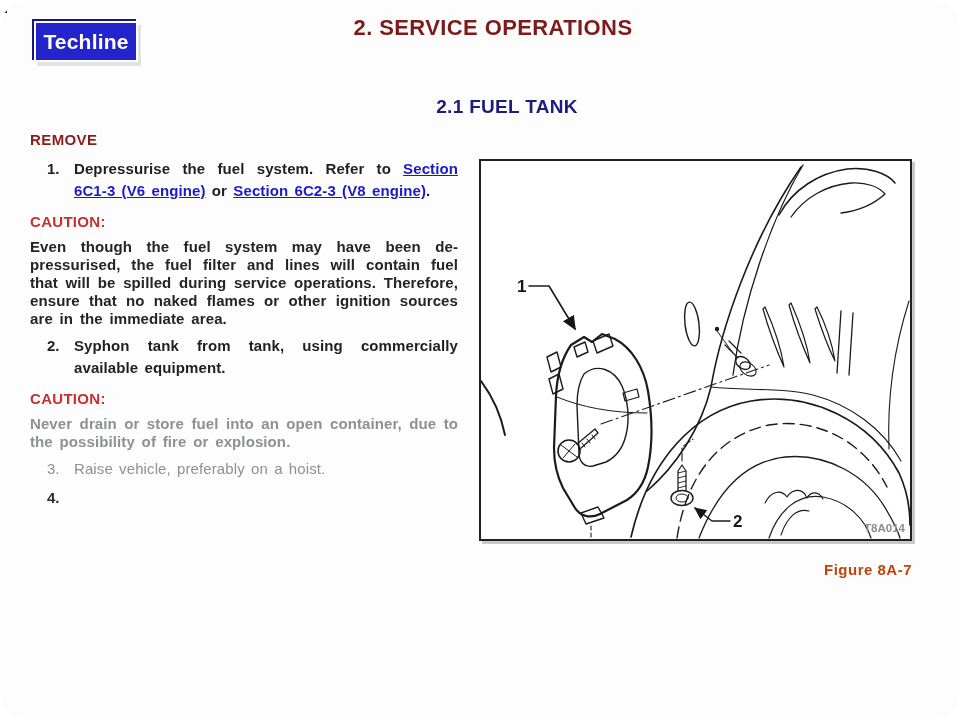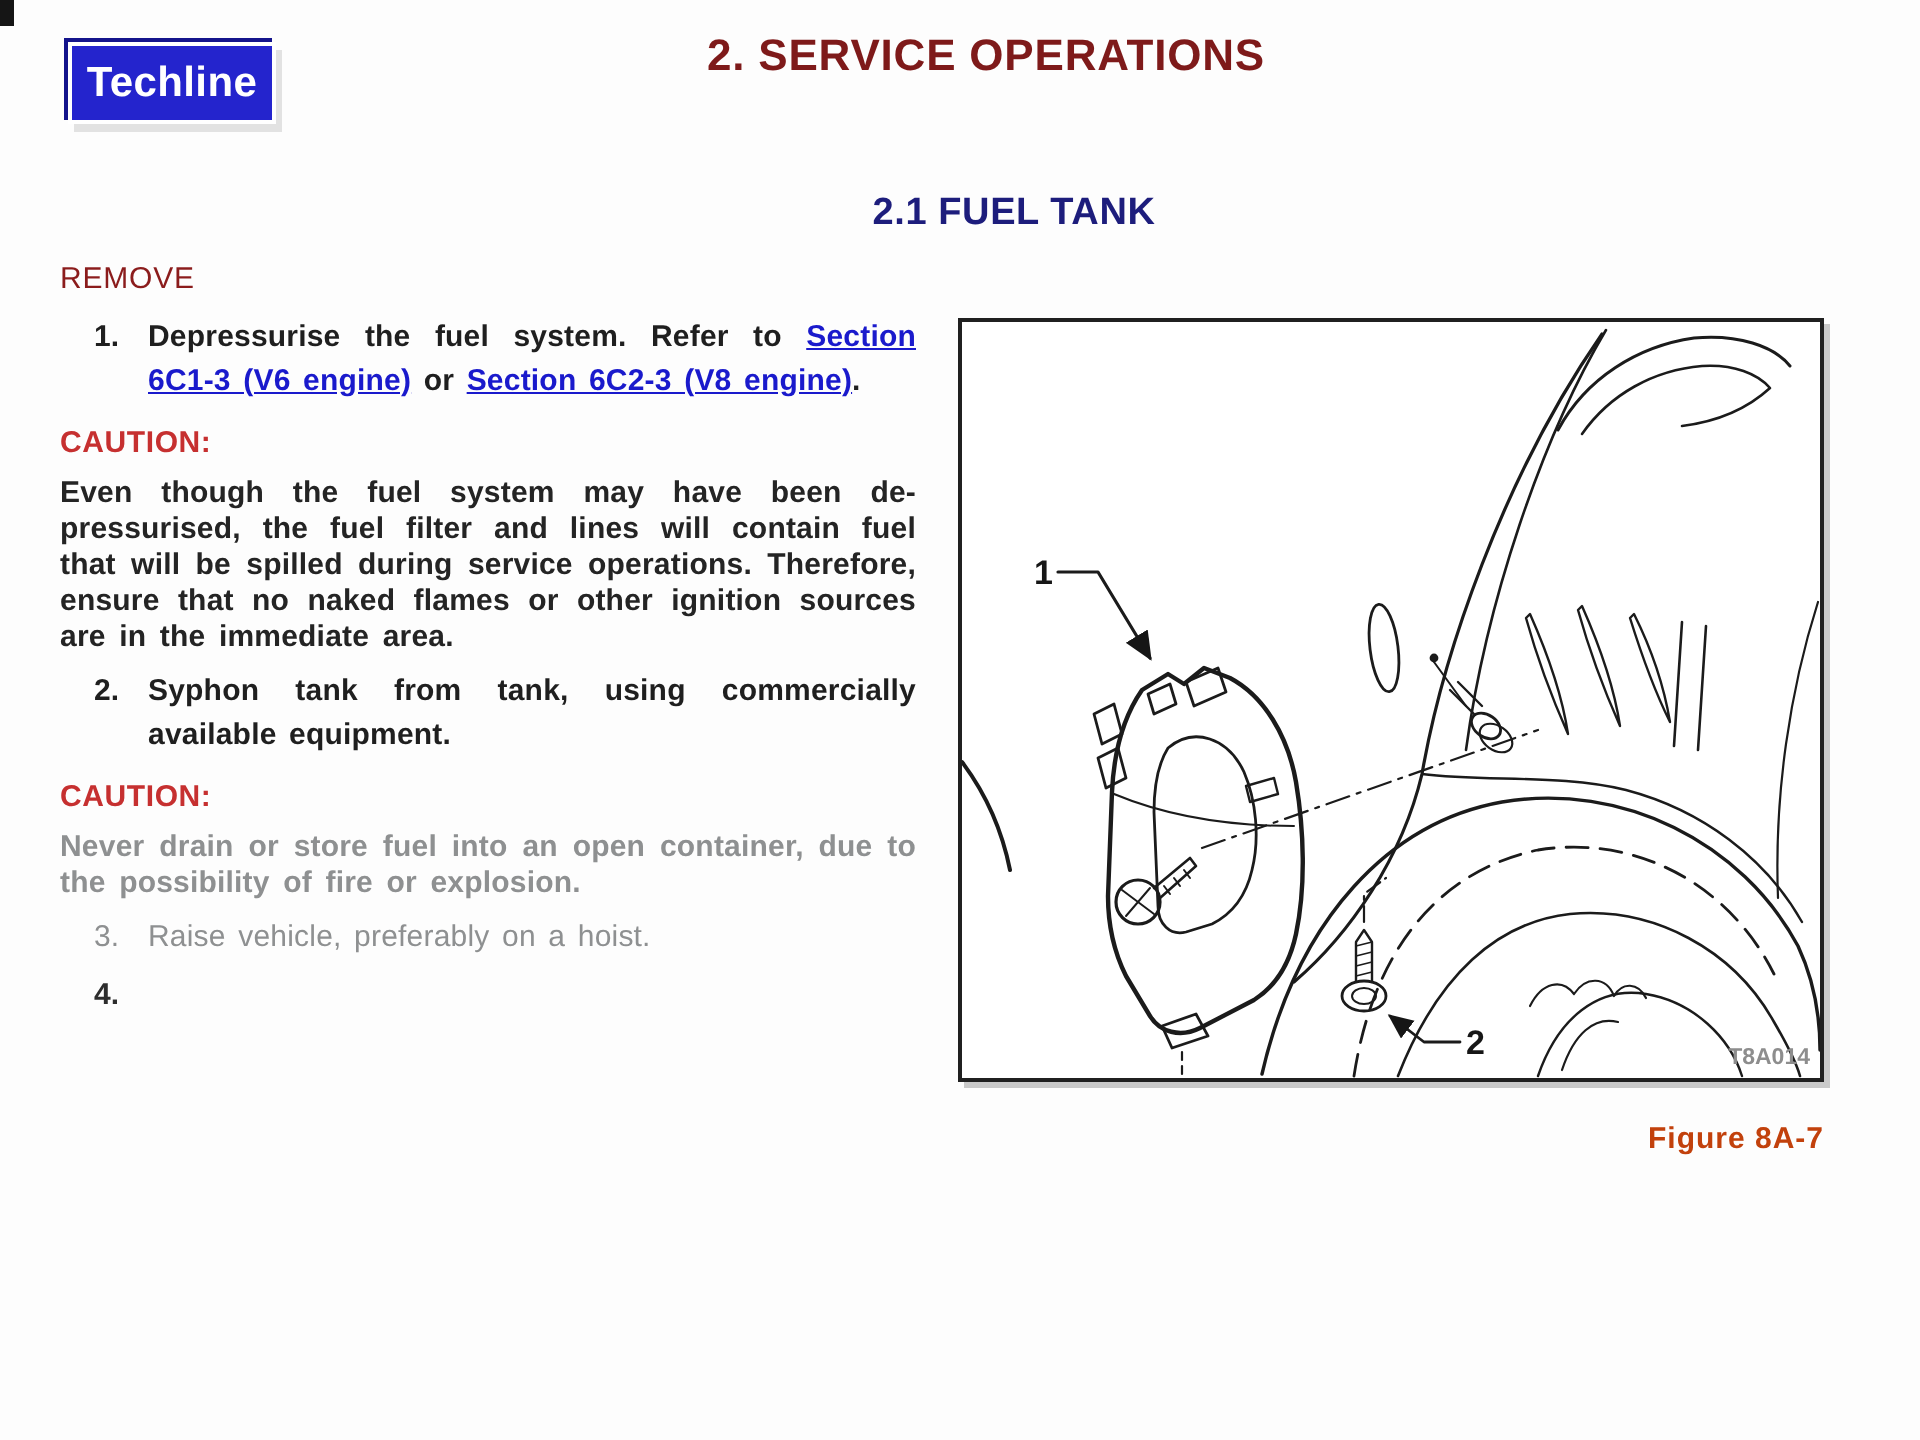--- a/index.html
+++ b/index.html
@@ -1,39 +1,39 @@
 <!DOCTYPE html>
 <html><head>
 <meta charset="utf-8">
 <style>
   html,body{margin:0;padding:0;background:#fff;}
   .page{
     position:relative;width:960px;height:720px;background:#fdfdfd;overflow:hidden;
-    font-family:"Liberation Sans",sans-serif;color:#1f1f1f;
+    font-family:"Liberation Sans",sans-serif;color:#1f1f1f;border-radius:29px;
   }
   .corner-mark{position:absolute;left:0;top:0;width:7px;height:13px;background:#151515;}
   
   .logo{
     position:absolute;left:34px;top:21px;width:100px;height:37px;
     background:#2424cd;border:2px solid #ffffff;
     box-shadow:-2px -2px 0 #14148c, 3px 4px 0 #e2e2e2;
     display:flex;align-items:center;justify-content:center;
   }
   .logo span{color:#ffffff;font-weight:bold;font-size:21px;letter-spacing:.2px;}
   .page-title{
     position:absolute;left:0;top:15px;width:100%;margin:0;padding-left:26px;box-sizing:border-box;
     text-align:center;font-size:22px;font-weight:bold;color:#7e1a1a;letter-spacing:.4px;
   }
   .section-title{
     position:absolute;left:0;top:86px;width:100%;margin:10px;padding-left:34px;box-sizing:border-box;
     text-align:center;font-size:19px;font-weight:bold;color:#1d1d7c;letter-spacing:.3px;
   }
   
   .col-left{position:absolute;left:30px;top:131px;width:428px;}
-  .remove-heading{font-size:15px;font-weight:normal;color:#8b1c1c;letter-spacing:.4px;margin:0 0 10px;}
+  .remove-heading{font-size:15px;font-weight:bold;color:#8b1c1c;letter-spacing:.4px;margin:0 0 10px;}
   .step{display:flex;margin:7px 0;}
   .step .num{flex:0 0 27px;margin-left:17px;font-size:15px;font-weight:bold;line-height:21.5px;}
   .step .step-text{flex:1;margin:0;font-size:15px;font-weight:bold;line-height:21.5px;
     text-align:justify;word-spacing:2px;letter-spacing:.1px;}
   .caution-label{font-size:15px;font-weight:bold;color:#c63030;letter-spacing:.3px;margin:12px 0 8px;}
   .caution-text{margin:0 0 4px;font-size:15px;font-weight:bold;line-height:18px;
     text-align:justify;word-spacing:2.5px;letter-spacing:.1px;color:#242424;}
   .muted, .muted .num, .muted .step-text{color:#8e9091;}
   .step3 .num, .step3 .step-text{font-weight:normal;}
   .step4 .num, .step4 .step-text{color:#2d2d2d;}

